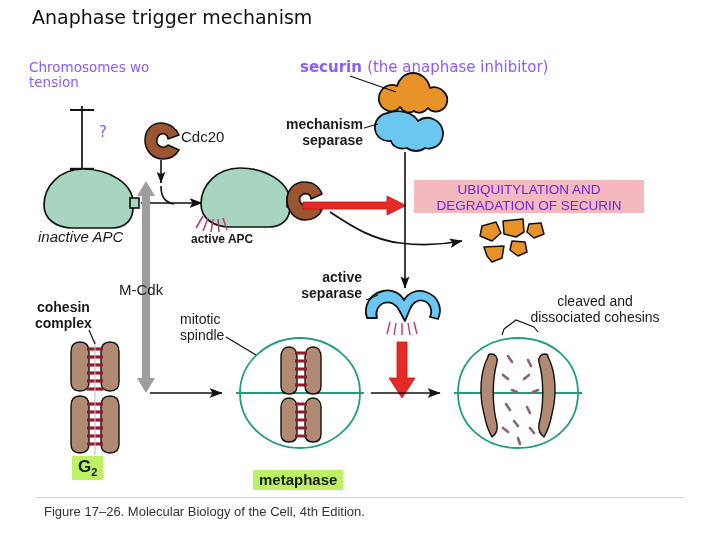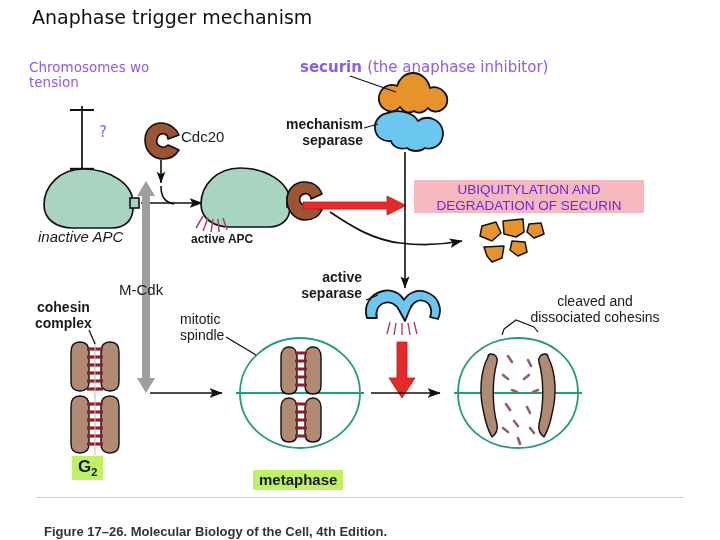--- a/index.html
+++ b/index.html
@@ -74,23 +74,22 @@
   }
   #g2-tag{left:72px;top:456px;font-size:17px;}
   #g2-tag sub{font-size:11px;}
   #metaphase-tag{left:253px;top:458px;font-size:15px;margin-top:12px;}
   #anaphase-tag{left:471px;top:458px;font-size:15px;}
 
   #figure-caption{
     left:44px;top:505px;
     font-family:"Liberation Sans", sans-serif;
     font-size:13px;
-    font-weight:bold;
+    font-weight:normal;
     color:#333333;
-    margin-top:20px;
   }
   #caption-rule{
     position:absolute;left:36px;top:497px;width:648px;height:1px;background:#cfcfcf;
   }
 </style>
 </head>
 <body>
 
 <div id="stage">
 

